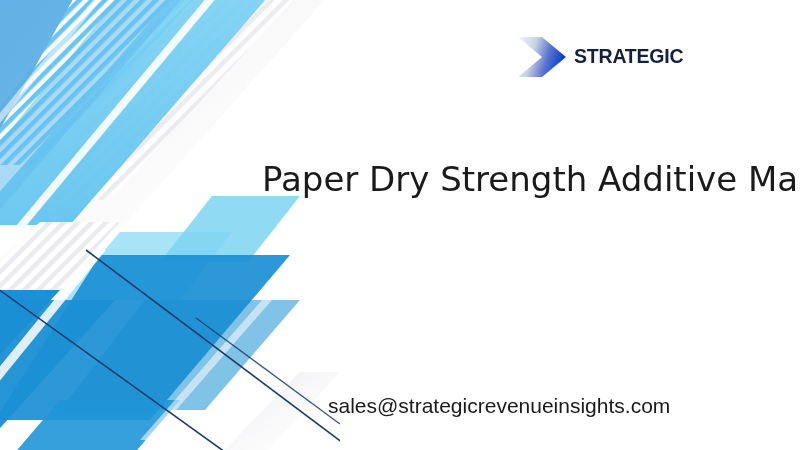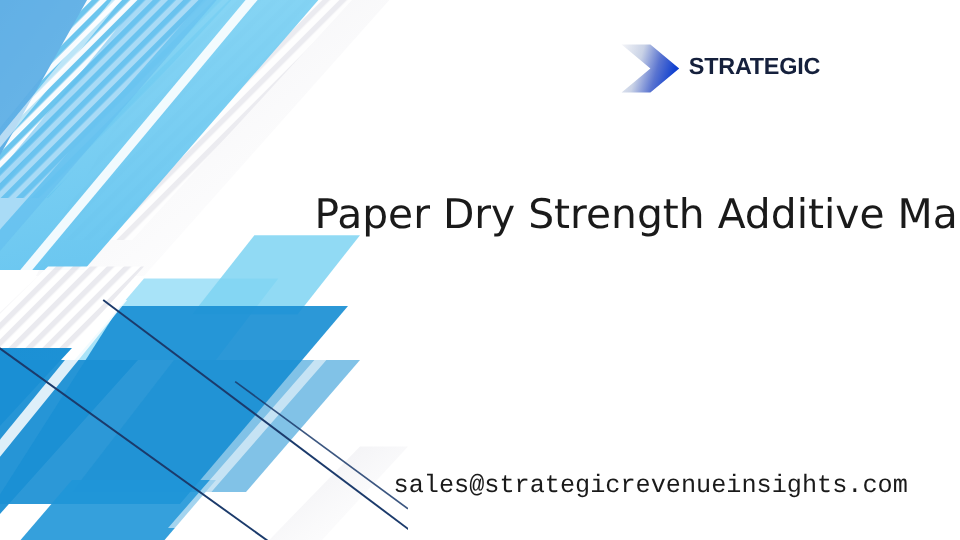--- a/index.html
+++ b/index.html
@@ -89,21 +89,21 @@
     color: #1a1a1a;
     white-space: nowrap;
     letter-spacing: 0px;
   }
 
   
   #email {
     position: absolute;
     left: 328px;
     top: 392px;
-    font-family: Liberation Mono, monospace;
+    font-family: Liberation Sans, sans-serif;
     font-size: 21px;
     line-height: 27px;
     color: #1a1a1a;
     white-space: nowrap;
   }
 </style>
 </head>
 <body>
 
 <div id="slide">

